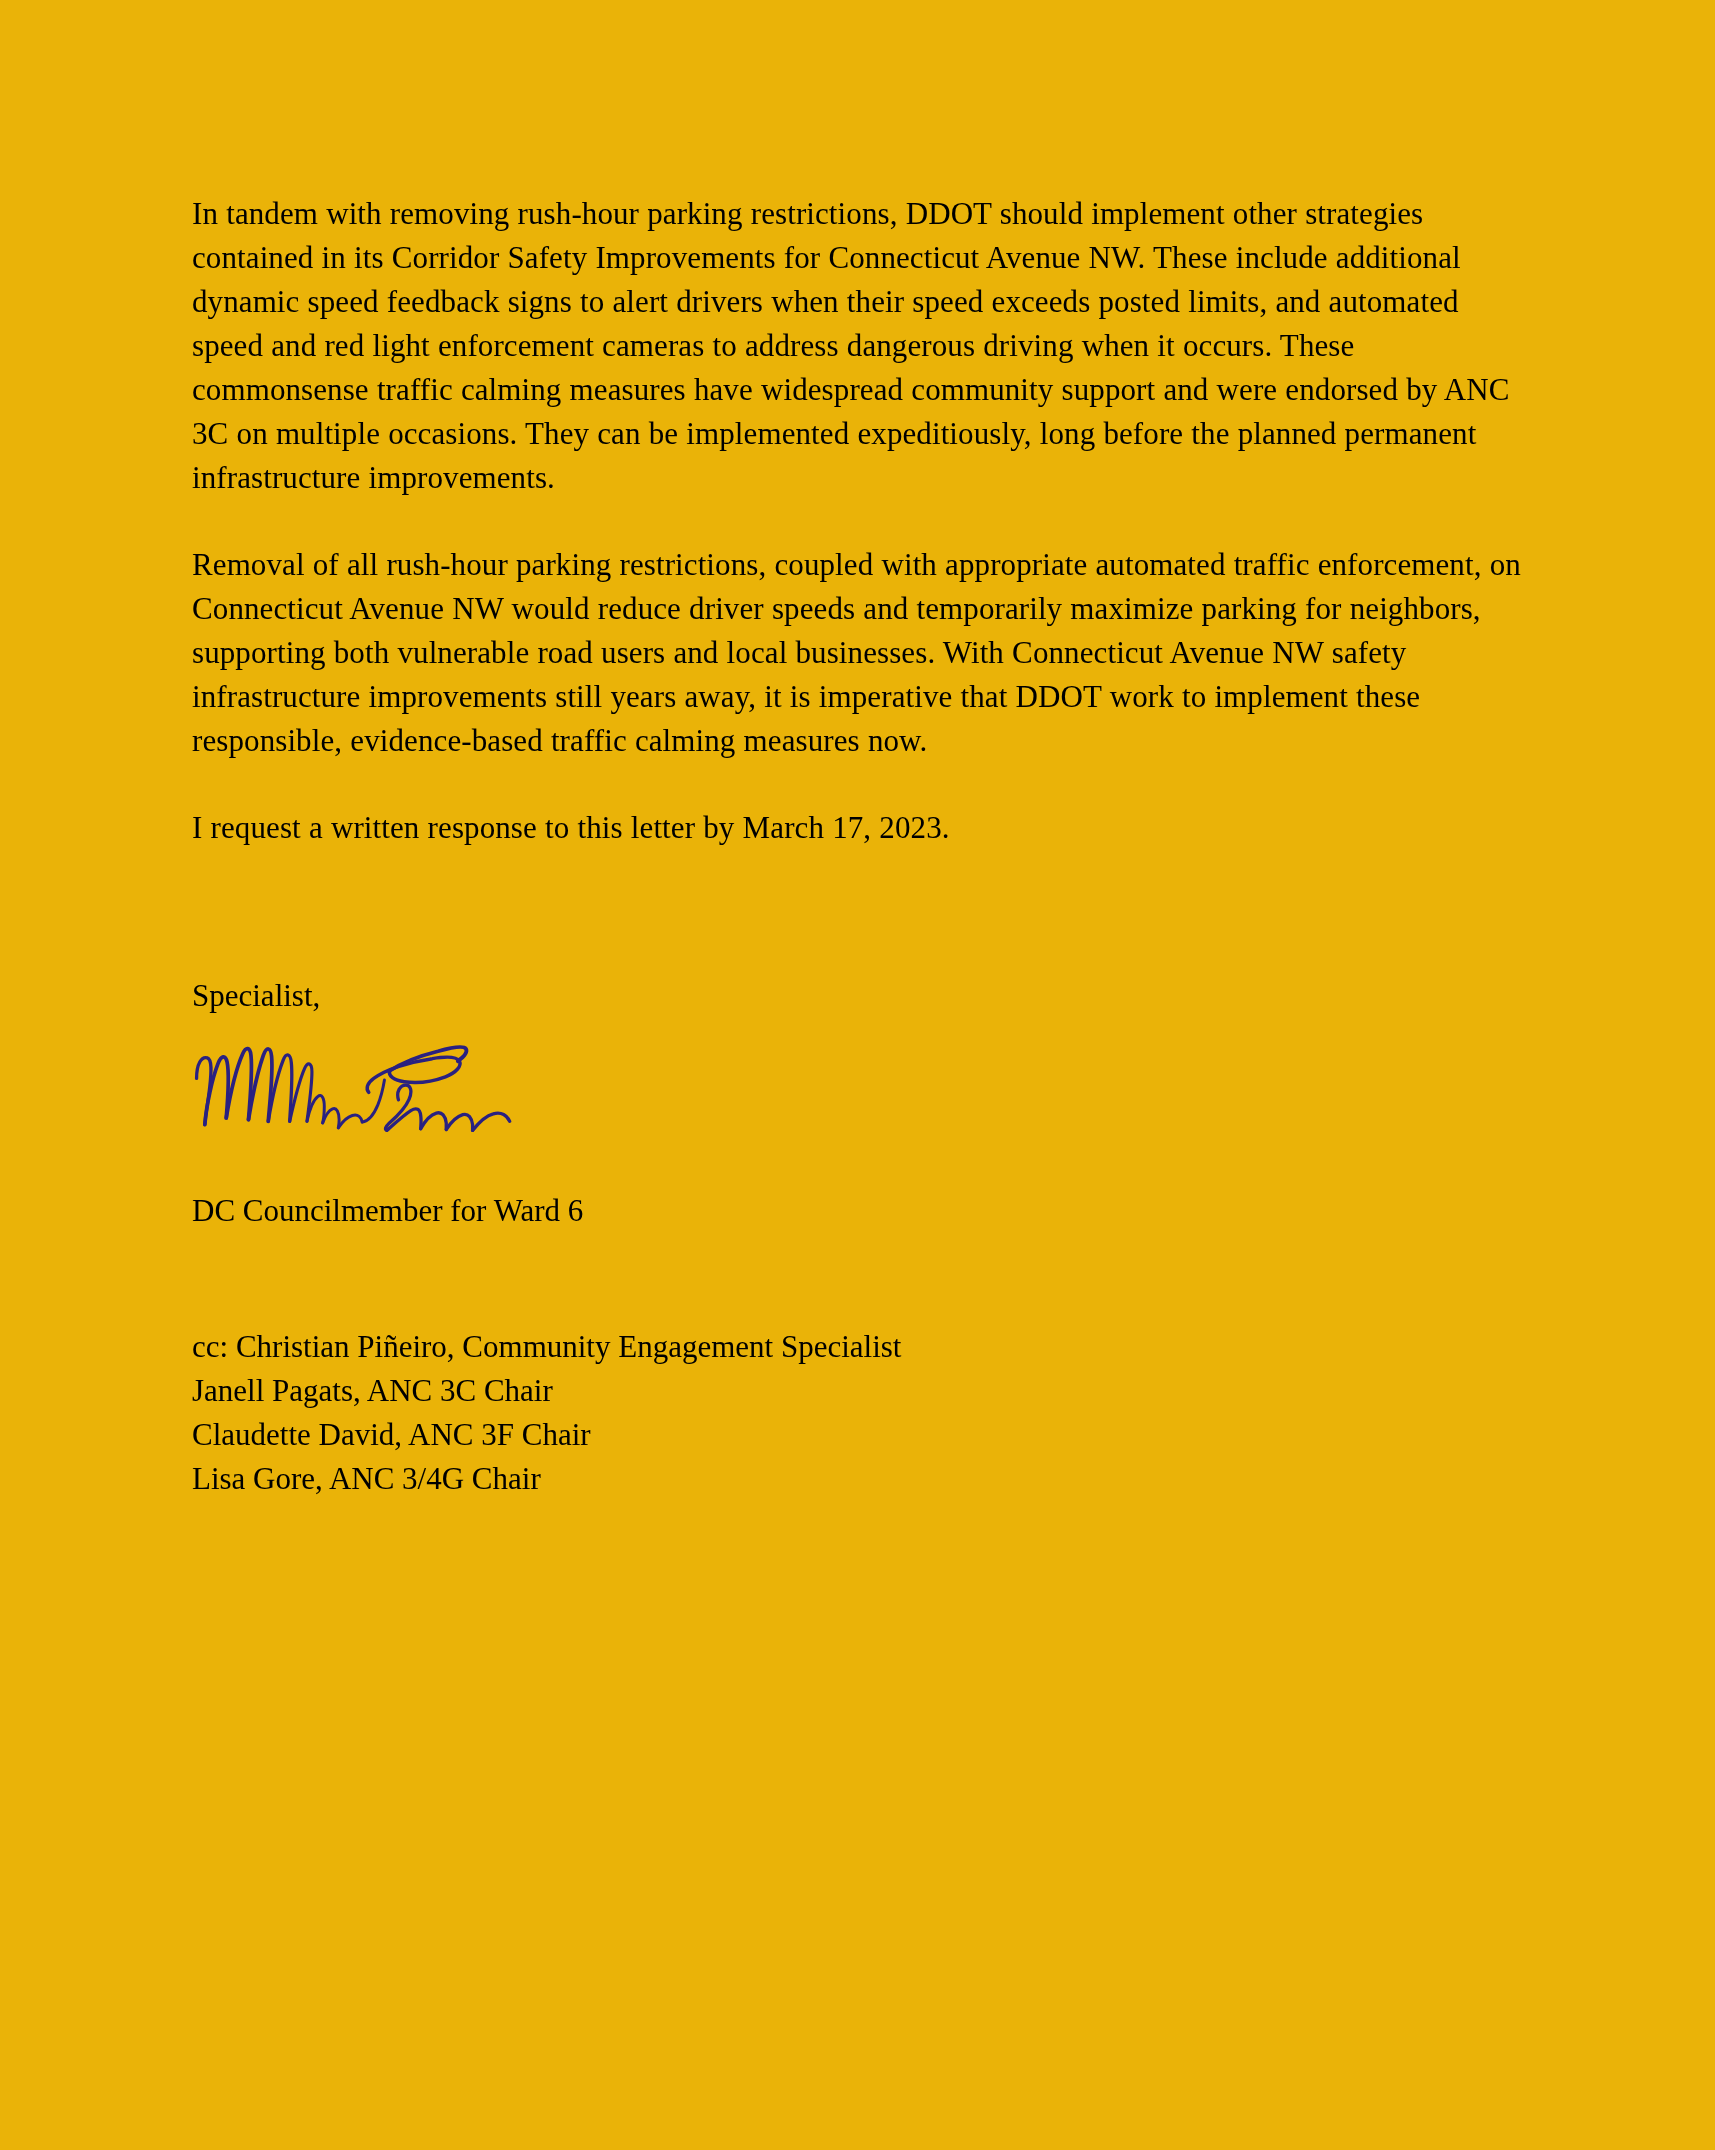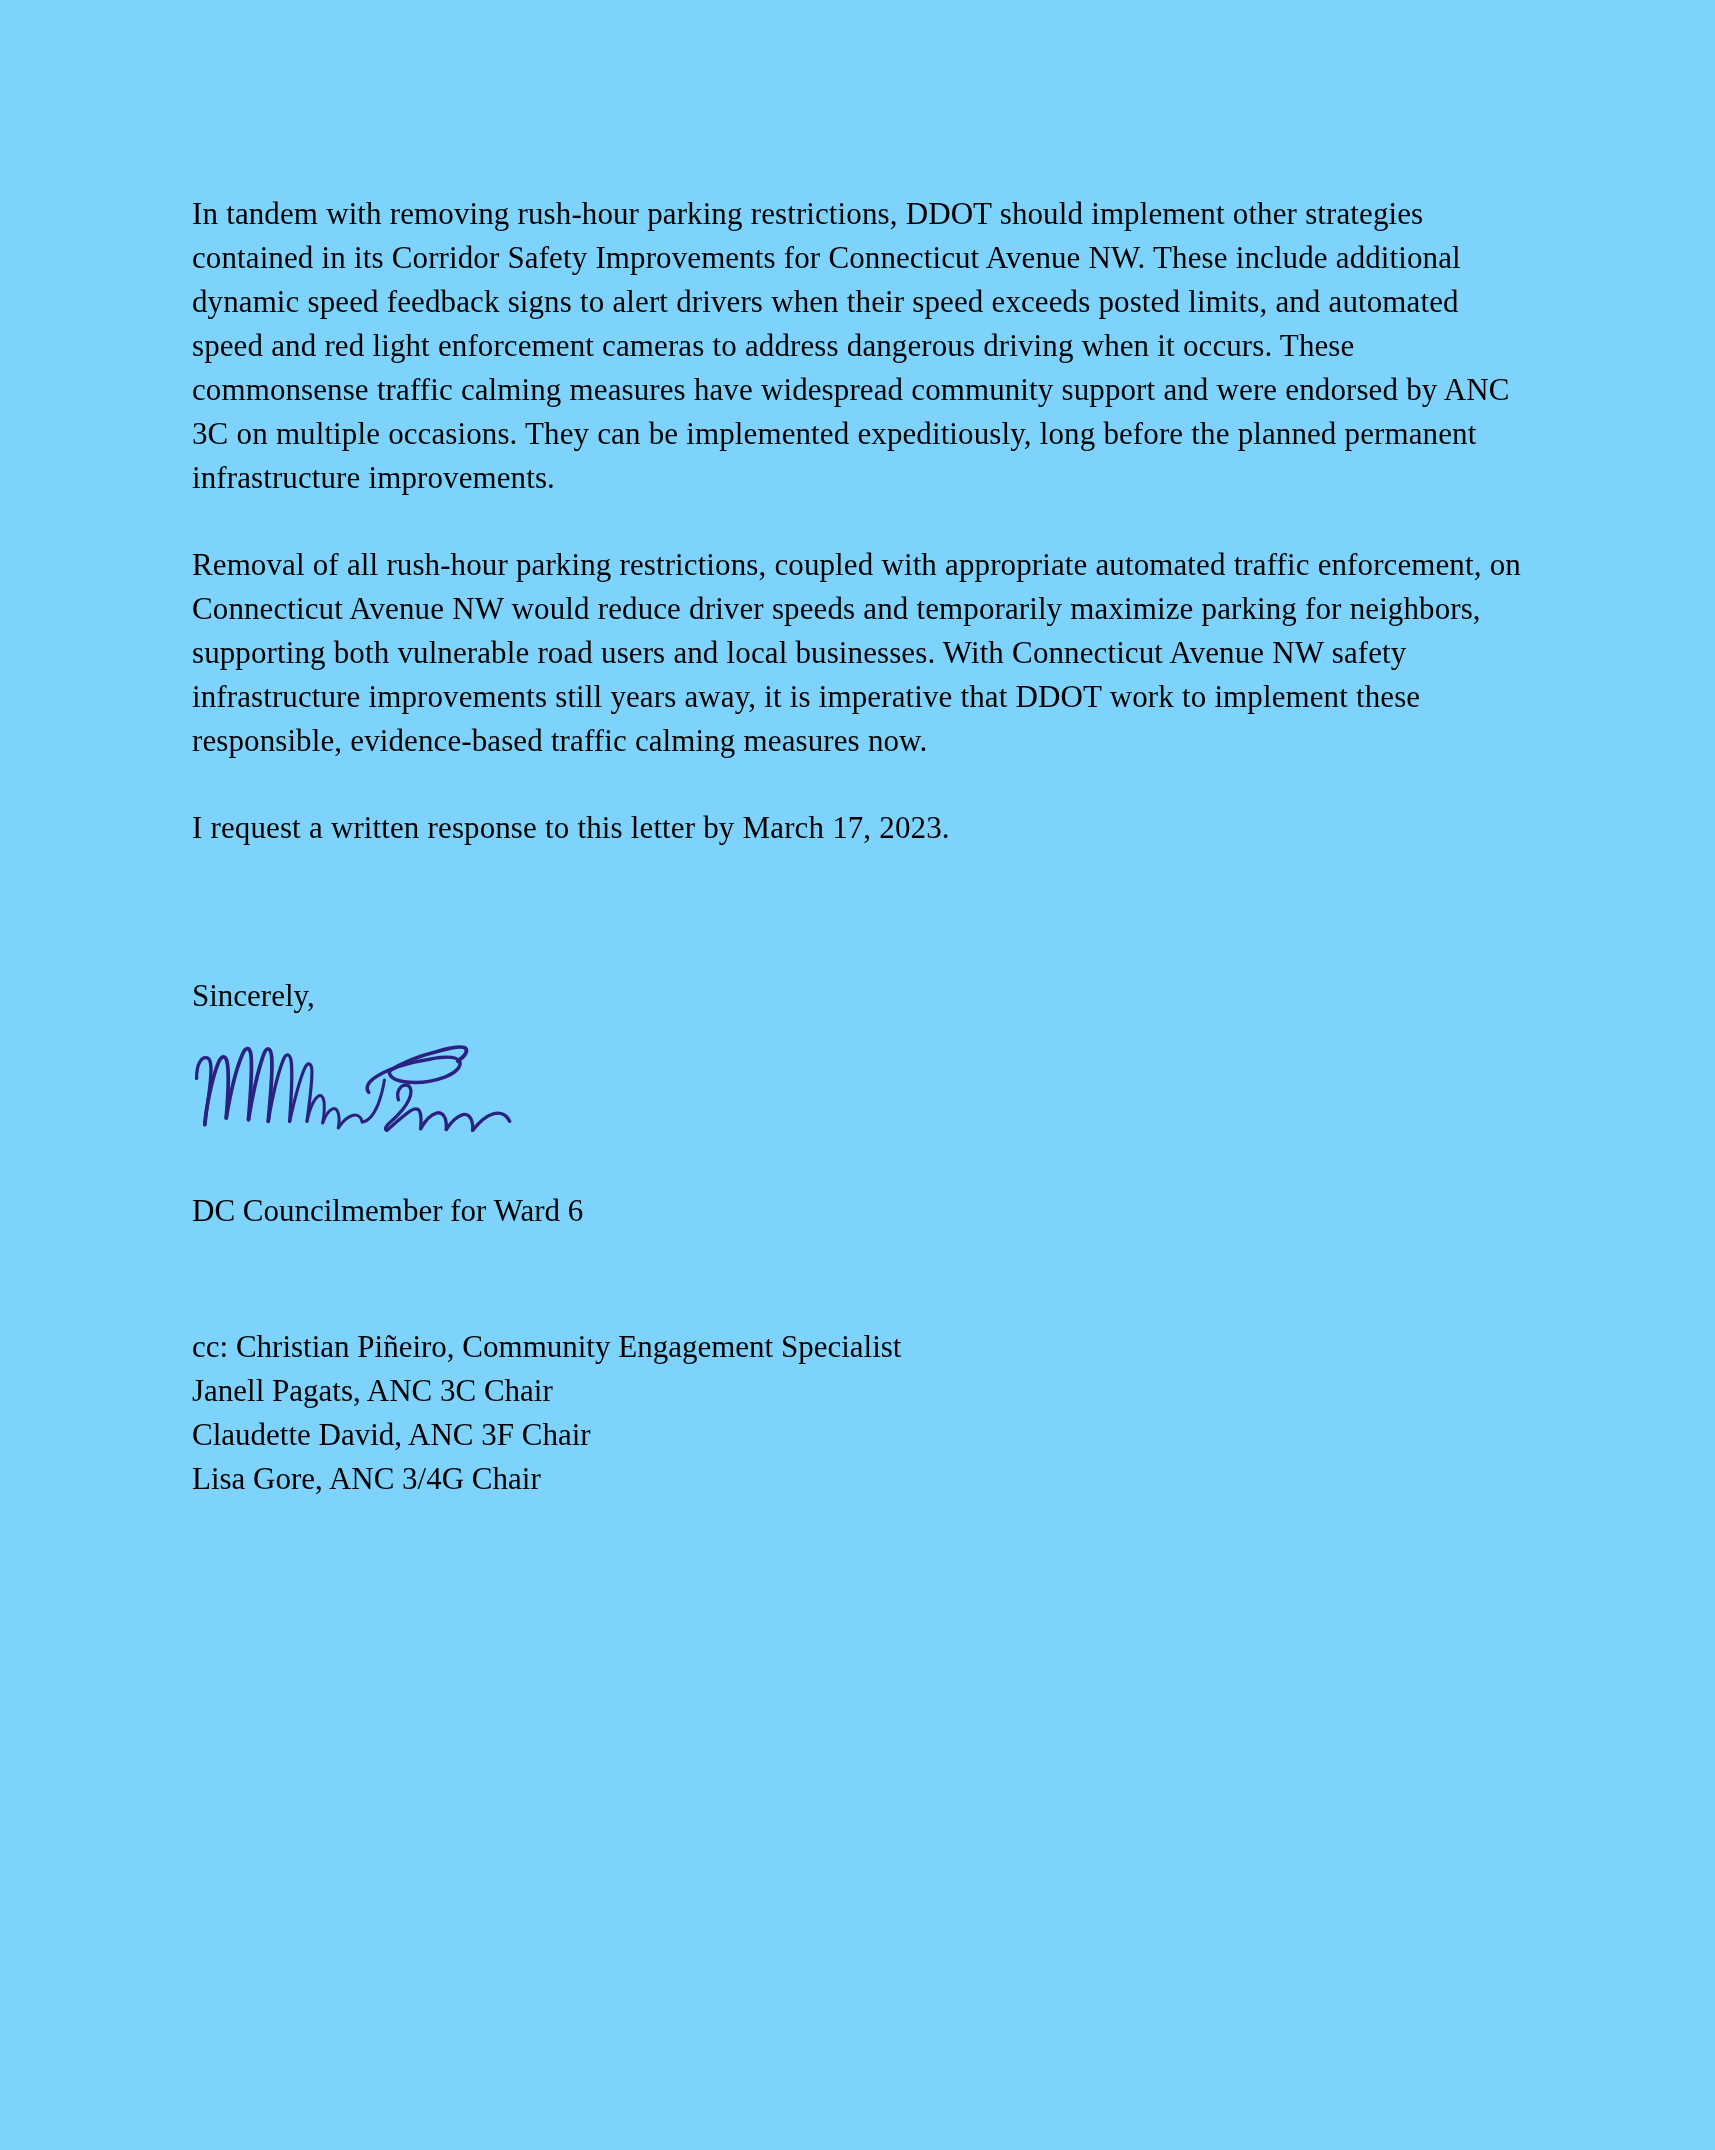--- a/index.html
+++ b/index.html
@@ -4,21 +4,21 @@
 <style>
   html, body {
     margin: 0;
     padding: 0;
     background: #ffffff;
   }
   .page {
     position: relative;
     width: 1715px;
     height: 2151px;
-    background: #7dd3fc;
+    background: #eab308;
     overflow: hidden;
     font-family: "Liberation Serif", "DejaVu Serif", serif;
     color: #000000;
   }
 
   
   .letter-body {
     position: absolute;
     left: 192px;
     top: 192px;
@@ -109,21 +109,21 @@
 <body>
 
 <div class="page">
 
   <div class="letter-body">
     <p class="para">In tandem with removing rush-hour parking restrictions, DDOT should implement other strategies contained in its Corridor Safety Improvements for Connecticut Avenue NW. These include additional dynamic speed feedback signs to alert drivers when their speed exceeds posted limits, and automated speed and red light enforcement cameras to address dangerous driving when it occurs. These commonsense traffic calming measures have widespread community support and were endorsed by ANC 3C on multiple occasions. They can be implemented expeditiously, long before the planned permanent infrastructure improvements.</p>
     <p class="para">Removal of all rush-hour parking restrictions, coupled with appropriate automated traffic enforcement, on Connecticut Avenue NW would reduce driver speeds and temporarily maximize parking for neighbors, supporting both vulnerable road users and local businesses. With Connecticut Avenue NW safety infrastructure improvements still years away, it is imperative that DDOT work to implement these responsible, evidence-based traffic calming measures now.</p>
     <p class="para">I request a written response to this letter by March 17, 2023.</p>
   </div>
 
-  <div class="closing">Sincerely,</div>
+  <div class="closing">Specialist,</div>
 
   <div class="signature-wrap">
     <svg viewBox="0 0 580 125" xmlns="http://www.w3.org/2000/svg" aria-hidden="true">
       <g fill="none" stroke="#2a2180" stroke-linecap="round" stroke-linejoin="round">
 
         <path d="M14 60 C14 42 20 33 27 35 C33 37 32 52 30 70 C28 88 25 104 24 116" stroke-width="4"></path>
         <path d="M24 116 C26 92 33 60 40 42 C44 32 49 31 51 40 C54 54 52 84 50 108" stroke-width="4.5"></path>
         <path d="M50 108 C54 84 62 48 70 30 C74 21 79 22 80 32 C82 50 79 86 77 110" stroke-width="4.5"></path>
         <path d="M77 110 C81 86 88 52 95 32 C99 21 104 22 105 33 C107 52 103 88 101 112" stroke-width="4.5"></path>
         <path d="M101 112 C105 88 112 56 119 38 C123 28 128 30 129 41 C131 60 128 92 127 112" stroke-width="4"></path>

